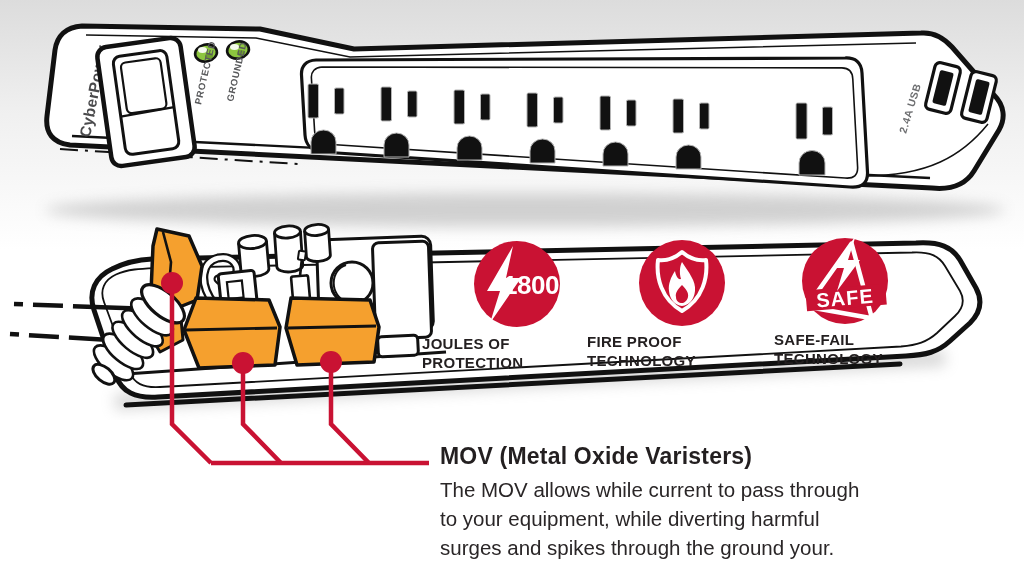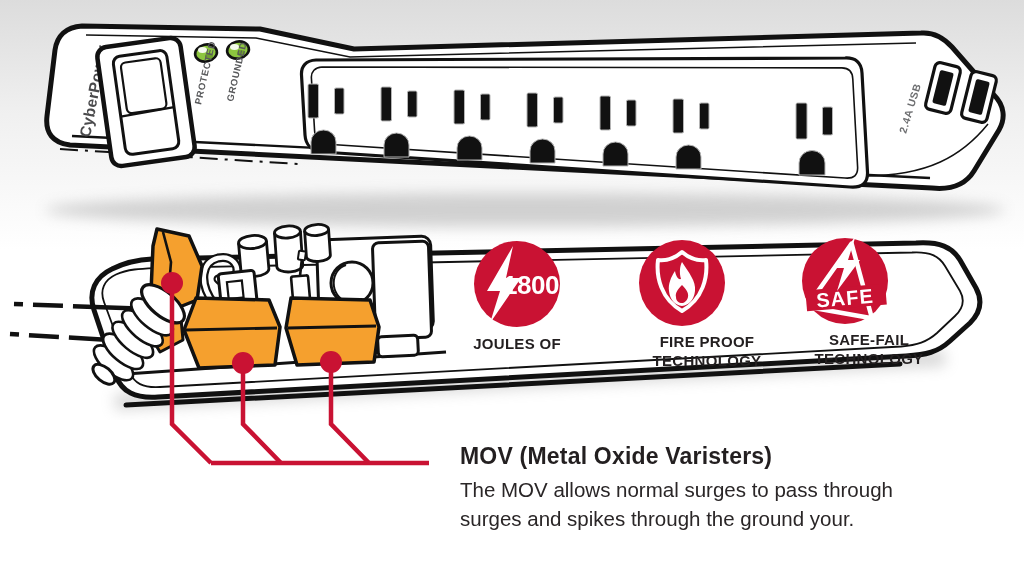--- a/index.html
+++ b/index.html
@@ -1,22 +1,22 @@
 <!DOCTYPE html>
 <html><head>
 <meta charset="utf-8">
 <style>
   html,body{margin:0;padding:0;background:#fff;}
   #canvas{position:relative;width:1024px;height:576px;background:#ffffff;overflow:hidden;
           font-family:"Liberation Sans",sans-serif;}
   #art{position:absolute;left:0;top:0;}
   svg text{font-family:"Liberation Sans",sans-serif;}
-  .badge-label{position:absolute;width:190px;text-align:center;font-size:15px;font-weight:700;
+  .badge-label{position:absolute;width:190px;text-align:left;font-size:15px;font-weight:700;
                color:#231F20;line-height:1.25;letter-spacing:.3px;}
-  .callout-text{position:absolute;left:440px;top:443px;color:#231F20;margin-left:20px;}
+  .callout-text{position:absolute;left:440px;top:443px;color:#231F20;}
   .callout-text h2{margin:0 0 6px 0;font-size:23px;font-weight:700;letter-spacing:.2px;}
   .callout-text .body{font-size:20.5px;line-height:1.41;font-weight:400;color:#2a2627;}
 </style>
 </head>
 <body>
 
 <div id="canvas">
 
 <svg id="art" width="1024" height="576" viewBox="0 0 1024 576">
   <defs>
@@ -232,31 +232,33 @@
       <path d="M 211,463 L 429,463"></path>
     </g>
     <circle cx="172" cy="283" r="11" fill="#C91233"></circle>
     <circle cx="243" cy="363" r="11" fill="#C91233"></circle>
     <circle cx="331" cy="362" r="11" fill="#C91233"></circle>
   </g>
 </svg>
 
   <div class="badge-label" style="left:422px;top:335px;">
     <div>JOULES OF</div>
-  </div>
-  <div class="badge-label" style="left:612px;top:333px;">
+    <div>PROTECTION</div>
+  </div>
+  <div class="badge-label" style="left:587px;top:333px;">
     <div>FIRE PROOF</div>
     <div>TECHNOLOGY</div>
   </div>
   <div class="badge-label" style="left:774px;top:331px;">
     <div>SAFE-FAIL</div>
     <div>TECHNOLOGY</div>
   </div>
 
   <div class="callout-text">
     <h2>MOV (Metal Oxide Varisters)</h2>
     <div class="body">
-      <div>The MOV allows normal surges to pass through</div>
+      <div>The MOV allows while current to pass through</div>
+      <div>to your equipment, while diverting harmful</div>
       <div>surges and spikes through the ground your.</div>
     </div>
   </div>
 
 </div>
 
 </body></html>

